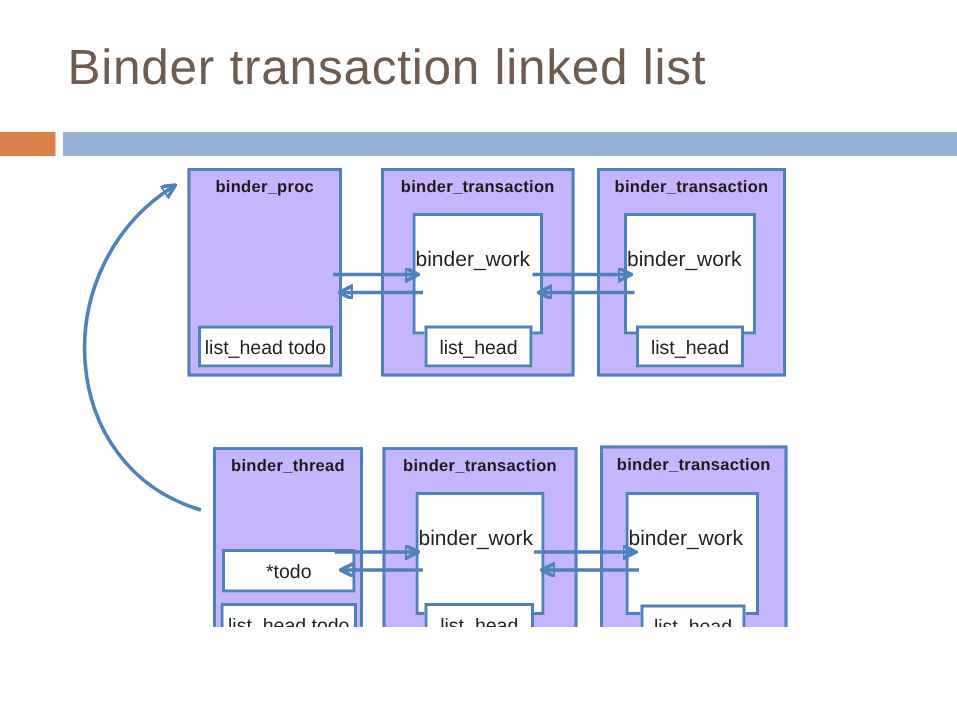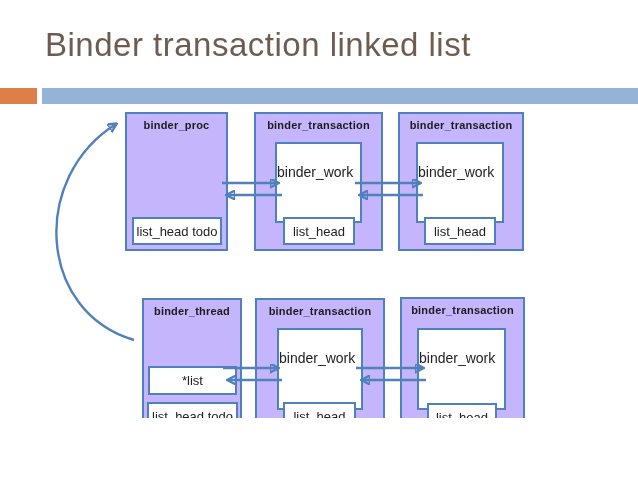--- a/index.html
+++ b/index.html
@@ -118,21 +118,21 @@
   <div class="obox" style="left:398px; top:112px; width:126px; height:139px;">
     <div class="box-title">binder_transaction</div>
     <div class="work" style="left:16px; top:28px; width:88px; height:81px;">
       <div class="work-label">binder_work</div>
       <div class="field" style="left:6px; top:30px; width:72px; height:28px;">list_head</div>
     </div>
   </div>
 
   <div class="obox" style="left:142px; top:298px; width:100px; height:138px;">
     <div class="box-title">binder_thread</div>
-    <div class="field" style="left:4px; top:23px; width:89px; height:29px;">*list</div>
+    <div class="field" style="left:4px; top:23px; width:89px; height:29px;">*todo</div>
     <div class="field" style="left:3px; top:59px; width:91px; height:28px;">list_head todo</div>
   </div>
 
   <div class="obox" style="left:255px; top:298px; width:130px; height:138px;">
     <div class="box-title">binder_transaction</div>
     <div class="work" style="left:20px; top:28px; width:86px; height:82px;">
       <div class="work-label">binder_work</div>
       <div class="field" style="left:4px; top:29px; width:73px; height:28px;">list_head</div>
     </div>
   </div>

